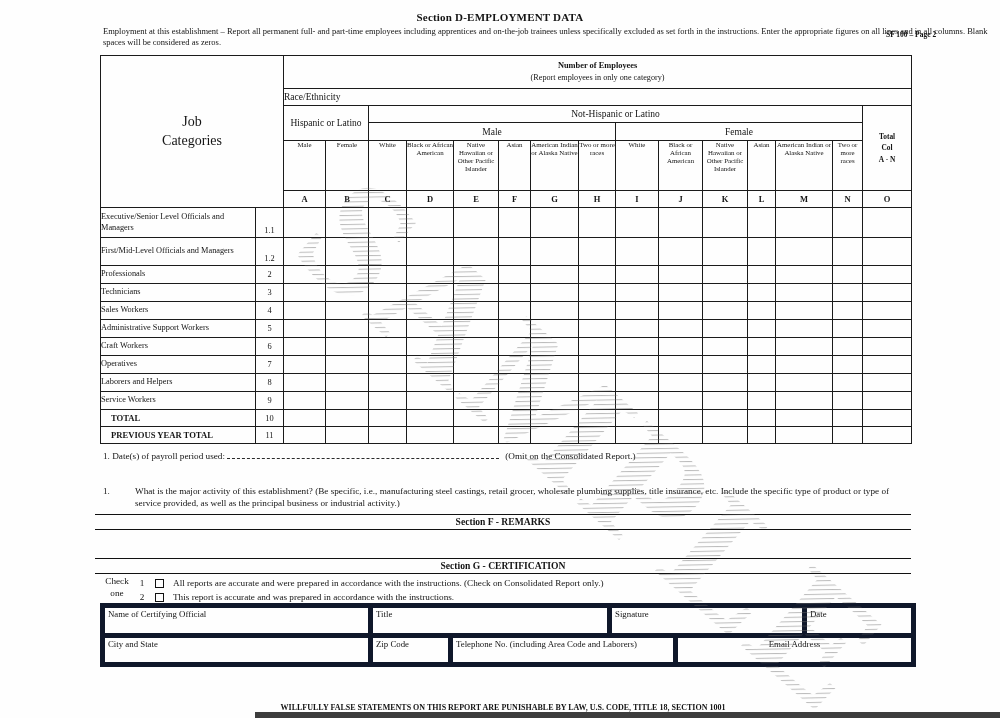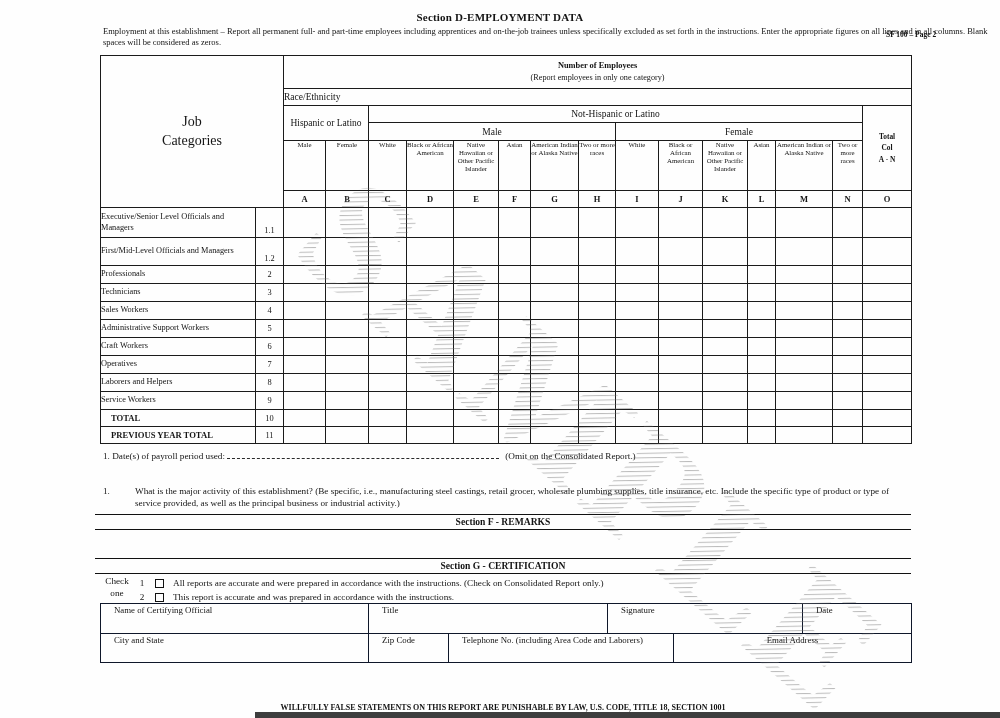--- a/index.html
+++ b/index.html
@@ -46,21 +46,21 @@
   .remarks{position:absolute;left:97px;top:531px;width:813px;font-size:9.2px;line-height:1.35;}
   
   .check{position:absolute;left:100px;top:576px;width:810px;font-size:9.2px;}
   .check-label{position:absolute;left:0;top:0;width:34px;text-align:center;line-height:1.3;}
   .check-row{display:flex;align-items:center;height:14px;margin-left:36px;}
   .check-num{width:12px;text-align:center;}
   .checkbox{width:7px;height:7px;border:1.1px solid #111;margin:0 9px 0 7px;flex:none;}
   .check-text{white-space:nowrap;}
   
   table.cert{position:absolute;left:100px;top:603px;width:811px;border-collapse:collapse;table-layout:fixed;}
-  table.cert td{border:1px solid #0f172a;vertical-align:top;font-size:8.8px;padding:1px 13px;overflow:hidden;}
+  table.cert td{border:5px solid #0f172a;vertical-align:top;font-size:8.8px;padding:1px 3px;overflow:hidden;}
   tr.cr1{height:30px;} tr.cr2{height:29px;} tr.cr3{height:29px;}
   td.center-lbl{text-align:center;}
   
   .foot{position:absolute;left:95px;width:816px;text-align:center;font-weight:bold;}
   .foot1{top:693px;font-size:7.9px;}
   .foot2{top:703px;font-size:8px;}
   .bottom-bar{position:absolute;left:255px;top:712px;width:745px;height:6px;background:#3d3d3d;}
   
   svg.wm{position:absolute;left:0;top:0;pointer-events:none;z-index:6;}
 </style>

